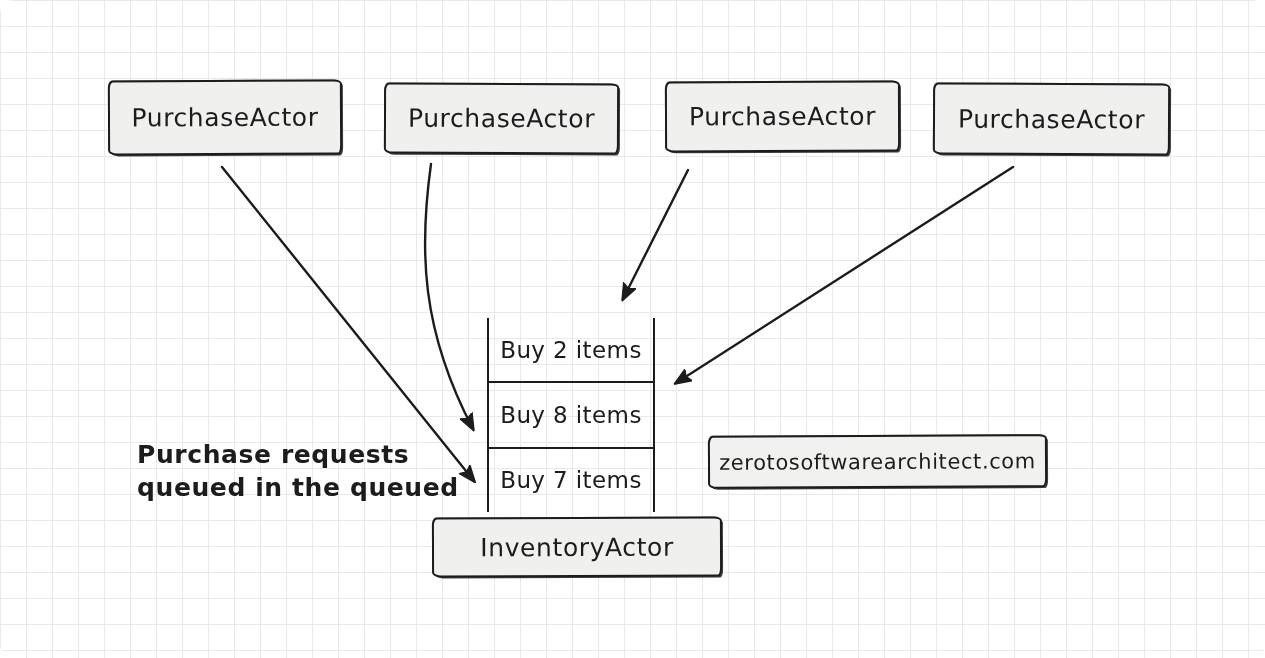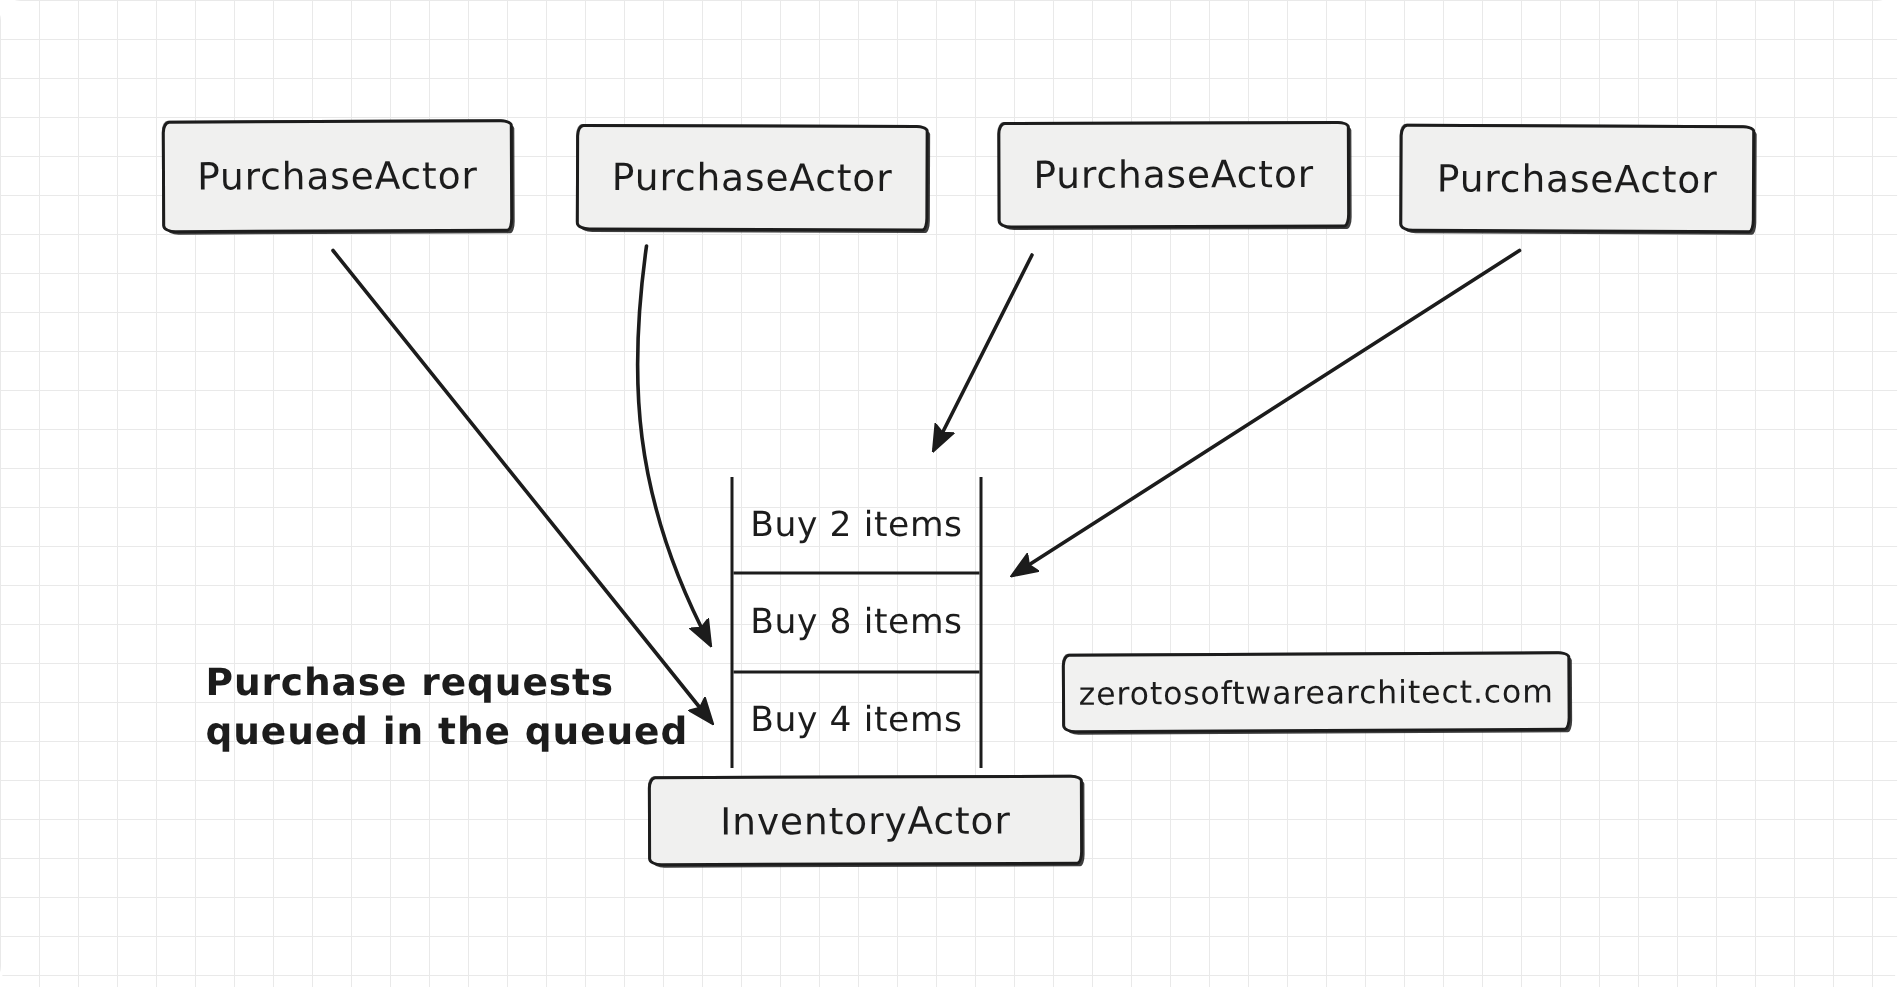--- a/index.html
+++ b/index.html
@@ -109,21 +109,21 @@
     </defs>
     <path d="M 222 167 L 474 481" fill="none" stroke="#1c1c1c" stroke-width="2.4" stroke-linecap="round" marker-end="url(#arrowhead)"></path>
     <path d="M 431 164 C 419 250 421 330 473 429" fill="none" stroke="#1c1c1c" stroke-width="2.4" stroke-linecap="round" marker-end="url(#arrowhead)"></path>
     <path d="M 688 170 L 623 299" fill="none" stroke="#1c1c1c" stroke-width="2.4" stroke-linecap="round" marker-end="url(#arrowhead)"></path>
     <path d="M 1013 167 L 676 383" fill="none" stroke="#1c1c1c" stroke-width="2.4" stroke-linecap="round" marker-end="url(#arrowhead)"></path>
   </svg>
 
   <div class="mailbox">
     <div class="mailbox-row">Buy 2 items</div>
     <div class="mailbox-row">Buy 8 items</div>
-    <div class="mailbox-row">Buy 4 items</div>
+    <div class="mailbox-row">Buy 7 items</div>
   </div>
 
   <div class="sketch-box inventory-box">
     <span>InventoryActor</span>
   </div>
 
   <div class="caption">
     <div>Purchase requests</div>
     <div>queued in the queued</div>
   </div>

